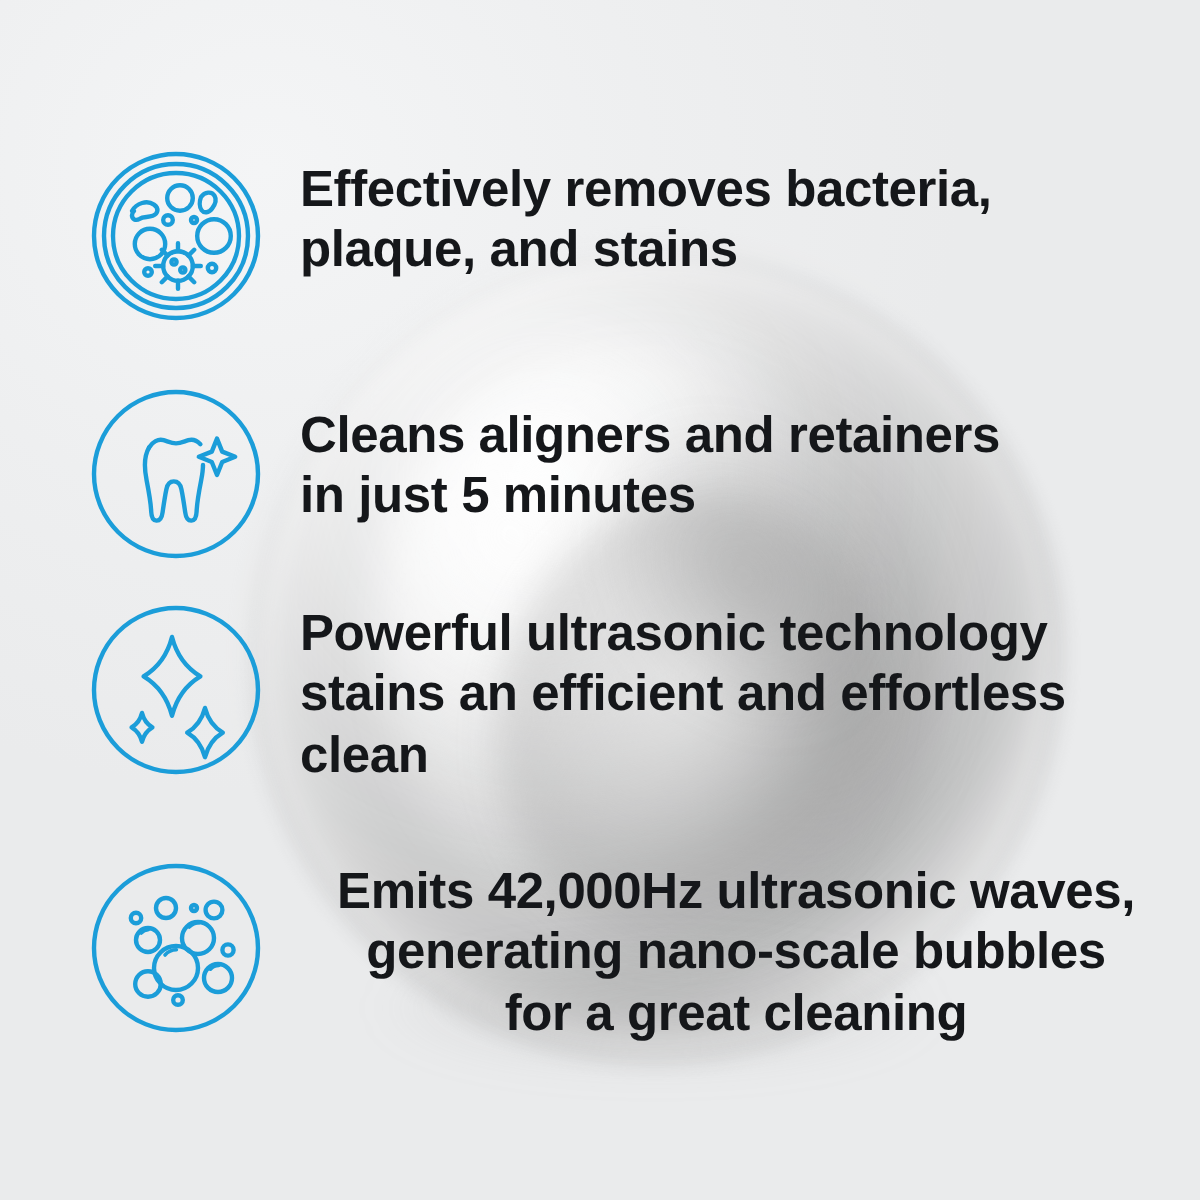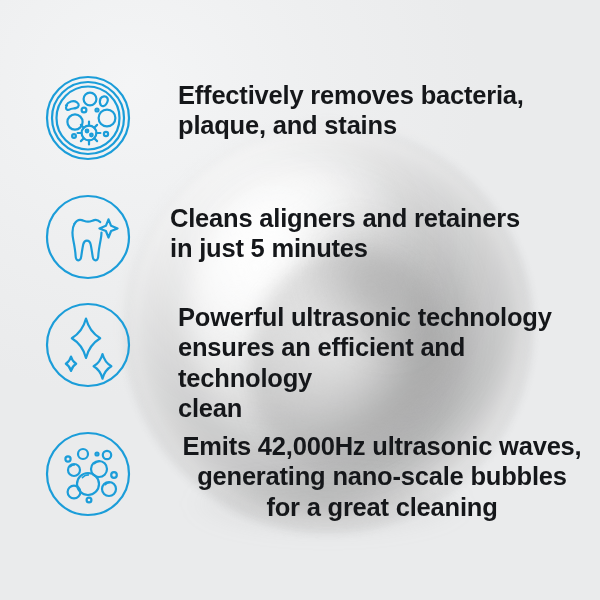--- a/index.html
+++ b/index.html
@@ -123,31 +123,30 @@
   }
   .feature-text {
     flex: 1 1 auto;
     color: #15171a;
     font-size: 25.5px;
     line-height: 1.195;
     font-weight: bold;
     letter-spacing: -0.2px;
     padding-top: 2px;
     white-space: pre-line;
-    margin-left: 28px;
   }
 
   
   .feature-1 { top: 74px; }
   .feature-2 { top: 193px; }
   .feature-3 { top: 301px; }
   .feature-4 { top: 430px; text-align: center; }
 
   .feature-1 .feature-text { padding-top: 6px; }
-  .feature-2 .feature-text { padding-top: 10px; margin-left: 20px; }
+  .feature-2 .feature-text { padding-top: 10px; margin-left: 0; }
   .feature-3 .feature-text { padding-top: 1px; }
   .feature-4 .feature-text { padding-top: 1px; }
 </style>
 </head>
 <body>
 
 <div class="poster">
 
   <div class="orb-wrap">
     <div class="orb"></div>
@@ -203,21 +202,21 @@
     <div class="feature feature-3">
       <span class="feature-icon">
         <svg viewBox="0 0 88 88" fill="none" stroke="#1b9dd9" stroke-width="2.2" stroke-linecap="round" stroke-linejoin="round">
           <circle cx="44" cy="44" r="41"></circle>
           <path d="M42 17.5c2.2 8.6 6.9 15.3 14.2 19.7-7.3 4.4-12 11.1-14.2 19.7-2.2-8.6-6.9-15.3-14.2-19.7 7.3-4.4 12-11.1 14.2-19.7z"></path>
           <path d="M58.5 53c1.4 5.4 4.3 9.6 8.9 12.3-4.6 2.7-7.5 6.9-8.9 12.3-1.4-5.4-4.3-9.6-8.9-12.3 4.6-2.7 7.5-6.9 8.9-12.3z"></path>
           <path d="M27 55.5c.8 3.2 2.5 5.6 5.2 7.2-2.7 1.6-4.4 4-5.2 7.2-.8-3.2-2.5-5.6-5.2-7.2 2.7-1.6 4.4-4 5.2-7.2z"></path>
         </svg>
       </span>
       <div class="feature-text">Powerful ultrasonic technology
-ensures an efficient and technology
+stains an efficient and effortless
 clean</div>
     </div>
 
     <div class="feature feature-4">
       <span class="feature-icon">
         <svg viewBox="0 0 88 88" fill="none" stroke="#1b9dd9" stroke-width="2.2" stroke-linecap="round" stroke-linejoin="round">
           <circle cx="44" cy="44" r="41"></circle>
           <circle cx="44" cy="54" r="11"></circle>
           <path d="M38.5 47.5c1.4-1.6 3.6-2.6 5.7-2.6" stroke-width="1.8"></path>
           <circle cx="55" cy="39" r="8"></circle>

